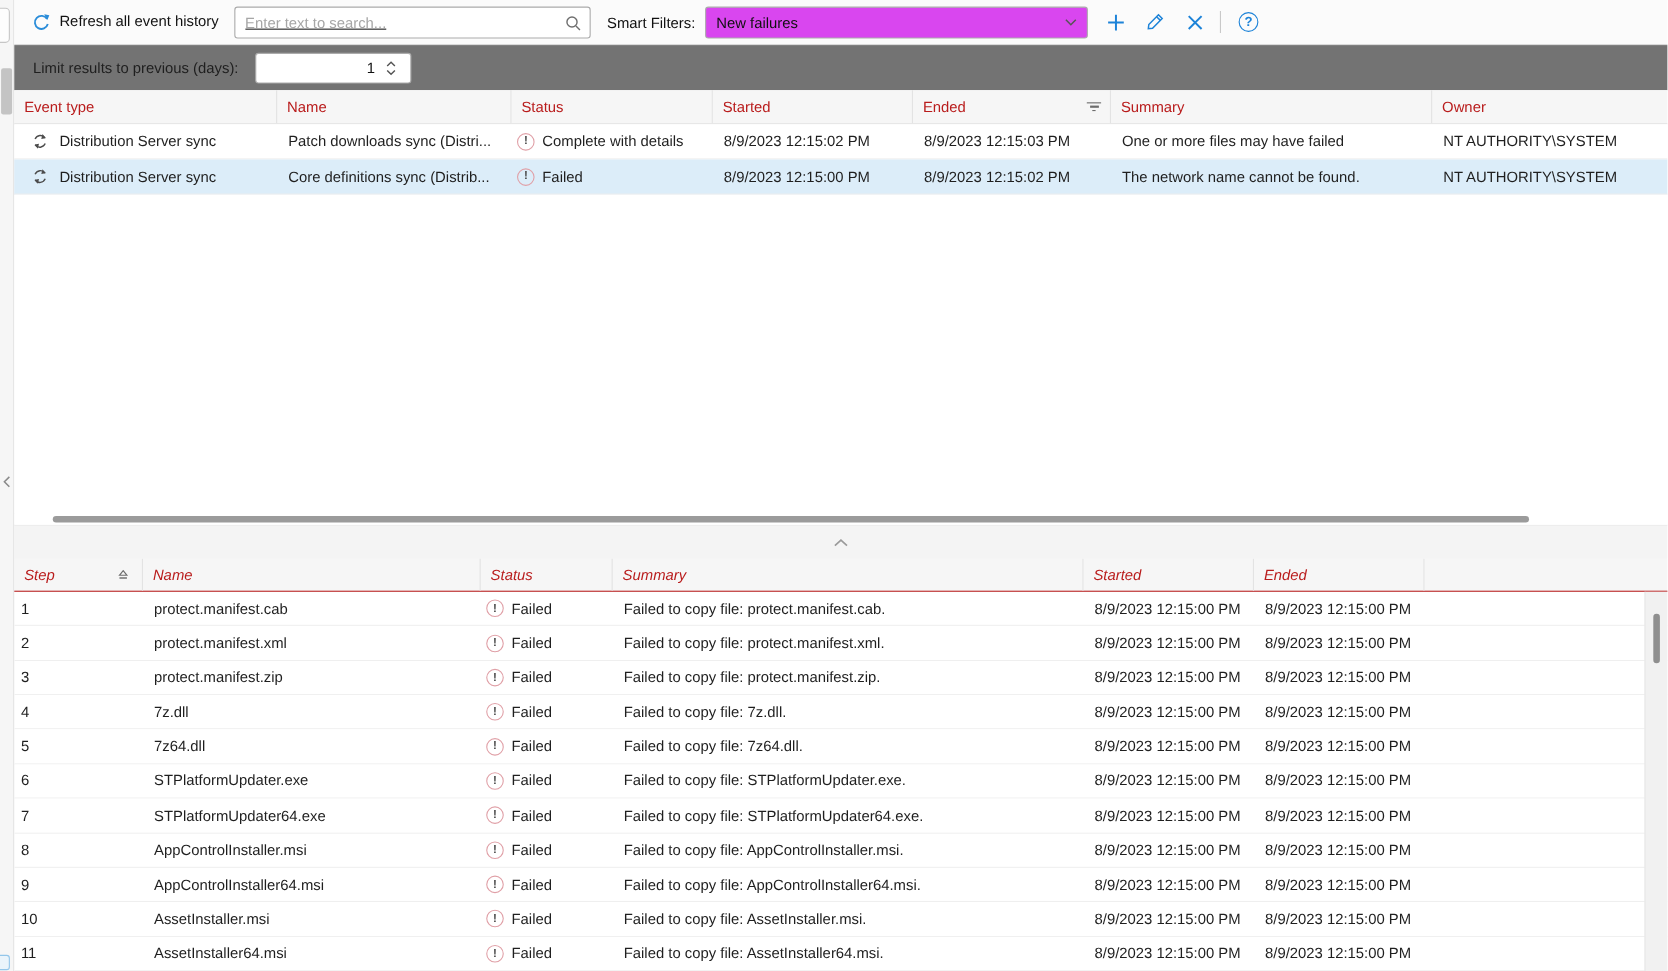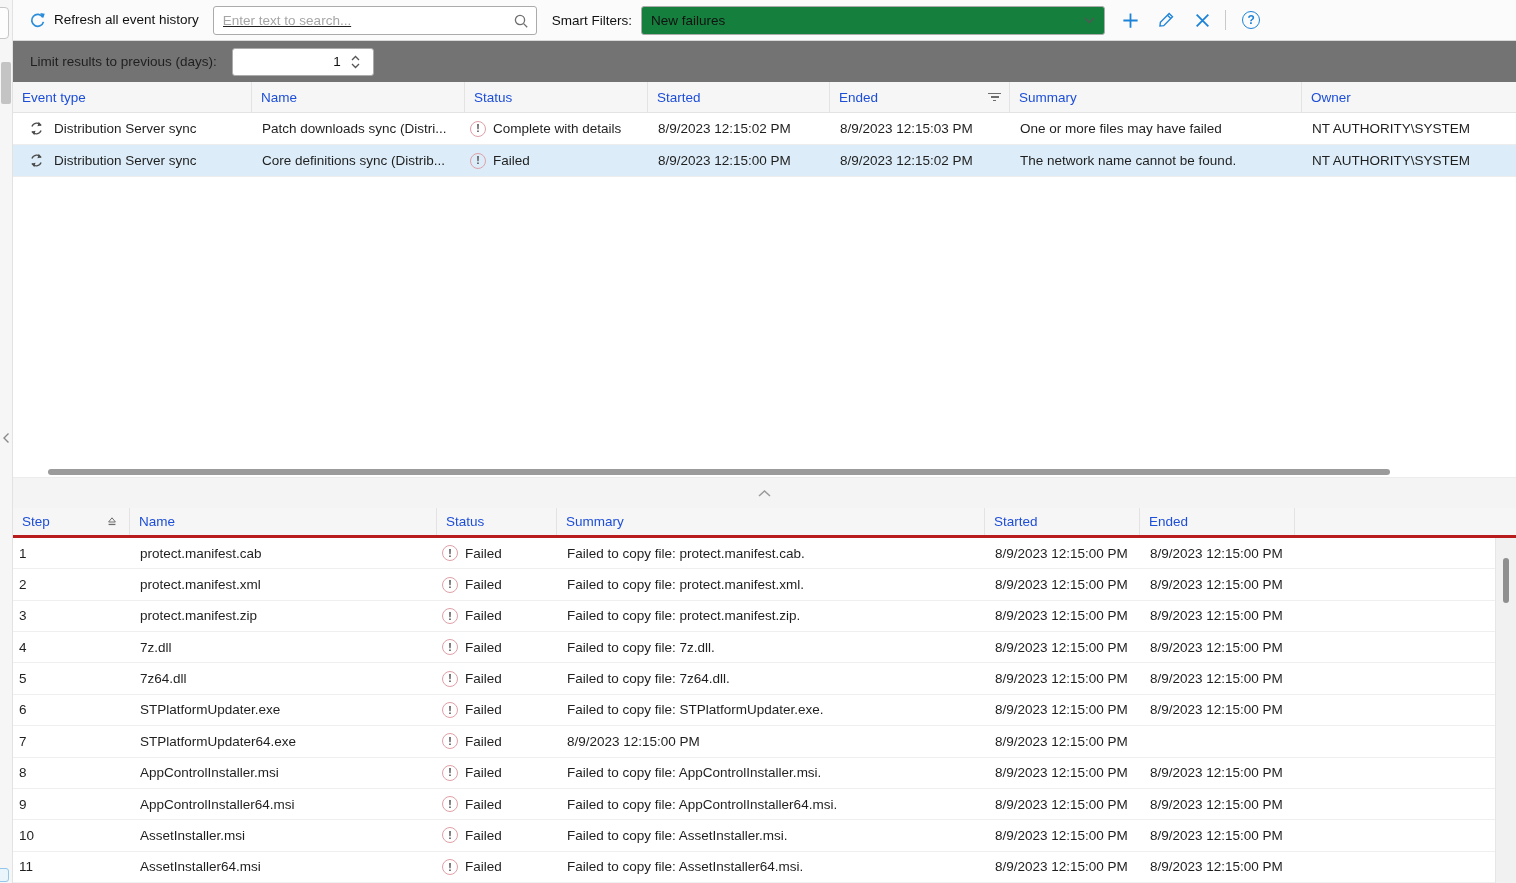--- a/index.html
+++ b/index.html
@@ -25,42 +25,42 @@
     display:flex; align-items:center; padding:0 10px 0 16px; }
   .refresh-btn { display:flex; align-items:flex-start; gap:8px; background:none; border:none;
     font:inherit; color:#111; cursor:pointer; white-space:nowrap; }
   .search-box { position:relative; margin-left:14px; width:324px; height:29px;
     border:1px solid #ababab; border-radius:3px; background:#fff; display:flex; align-items:center;text-decoration:underline; }
   .search-box input { flex:1; border:none; outline:none; background:transparent;
     font:inherit; padding:0 28px 0 9px; color:#333; }
   .search-box input::placeholder { color:#a6a6a6; }
   .search-glyph { position:absolute; right:7px; top:6px; }
   .sf-label { margin-left:15px; white-space:nowrap; color:#111; }
-  .dropdown { margin-left:9px; width:464px; height:29px; border:1px solid #ababab; border-radius:3px;
-    background:#15803d; display:flex; align-items:center; padding:0 9px; cursor:pointer; }
+  .dropdown { margin-left:9px; width:348px; height:29px; border:1px solid #ababab; border-radius:3px;
+    background:#d946ef; display:flex; align-items:center; padding:0 9px; cursor:pointer; }
   .dropdown .val { flex:1; color:#111; }
   .tb-icon { margin-left:14px; width:22px; height:22px; display:flex; align-items:center;
     justify-content:center; color:#1d83d8; cursor:pointer; background:none; border:none; }
   .tb-sep { width:1px; height:20px; background:#c9c9c9; margin-left:12px; }
   .help-circle { width:18px; height:18px; border:1.6px solid #1d83d8; border-radius:50%;
     color:#1d83d8; font-size:12px; font-weight:bold; display:flex; align-items:center;
     justify-content:center; line-height:1; }
 
   
   .filter-row { height:41px; flex:0 0 41px; background:#737373; display:flex; align-items:center;
     padding-left:17px; }
   .spinner { margin-left:15px; width:142px; height:28px; border:1px solid #ababab; border-radius:3px;
     background:#fff; display:flex; align-items:center; }
   .spinner input { width:100px; border:none; outline:none; font:inherit; text-align:right;
     margin-left:8px; color:#111; background:transparent; }
   .spin-btns { margin-left:4px; display:flex; flex-direction:column; gap:2px; cursor:pointer;
     padding:2px 6px; }
 
   
-  .hdr { background:#f6f6f6; display:grid; color:#1d4ed8; }
+  .hdr { background:#f6f6f6; display:grid; color:#b91c1c; }
   .hdr .hcell { border-right:1px solid #e3e3e3; display:flex; align-items:center;
     padding:0 8px 0 9px; white-space:nowrap; overflow:hidden; cursor:pointer; }
   .hdr .hcell:last-child { border-right:none; }
   .cell { display:flex; align-items:center; padding-left:10px; white-space:nowrap; overflow:hidden; }
 
   
   .egrid-hdr { grid-template-columns:239px 213px 183px 182px 180px 292px 214px;
     height:31px; border-bottom:1px solid #e3e3e3; }
   .erow { display:grid; grid-template-columns:239px 213px 183px 182px 180px 292px 214px;
     height:32px; border-bottom:1px solid #ededed; cursor:pointer; background:#fff; }
@@ -83,21 +83,21 @@
 
   
   .hscroll { height:10px; flex:0 0 10px; background:#fff; position:relative; }
   .hthumb { position:absolute; left:35px; top:2px; width:1342px; height:6px; background:#9b9b9b;
     border-radius:3px; cursor:pointer; }
   .splitter { height:31px; flex:0 0 31px; background:#f4f4f4; border-top:1px solid #ececec;
     display:flex; align-items:center; justify-content:center; color:#9a9a9a; cursor:row-resize; }
 
   
   .sgrid-hdr { grid-template-columns:117px 307px 120px 428px 155px 155px 200px;
-    height:30px; border-bottom:3px solid #b91c1c; }
+    height:30px; border-bottom:1px solid #b91c1c;font-style:italic; }
   .steps-rows { height:345px; overflow:hidden; }
   .srow { display:grid; grid-template-columns:117px 307px 120px 428px 155px 155px 200px;
     height:31.36px; border-bottom:1px solid #efefef; background:#fff; cursor:pointer; }
   .srow .cell:first-child { padding-left:6px; }
 
   
   .vscroll { position:absolute; right:0; top:538px; width:21px; height:345px; background:#f1f1f1;
     border-left:1px solid #e6e6e6; }
   .vthumb { position:absolute; left:7px; top:20px; width:6px; height:45px; background:#8f8f8f;
     border-radius:3px; cursor:pointer; }
@@ -366,20 +366,21 @@
         <div class="cell">8/9/2023 12:15:00 PM</div>
         <div class="cell"></div>
       </div>
       <div class="srow">
         <div class="cell">7</div>
         <div class="cell">STPlatformUpdater64.exe</div>
         <div class="cell status-cell">
             <span class="status-ic">!</span>
             <span>Failed</span>
           </div>
+        <div class="cell">Failed to copy file: STPlatformUpdater64.exe.</div>
         <div class="cell">8/9/2023 12:15:00 PM</div>
         <div class="cell">8/9/2023 12:15:00 PM</div>
         <div class="cell"></div>
       </div>
       <div class="srow">
         <div class="cell">8</div>
         <div class="cell">AppControlInstaller.msi</div>
         <div class="cell status-cell">
             <span class="status-ic">!</span>
             <span>Failed</span>

